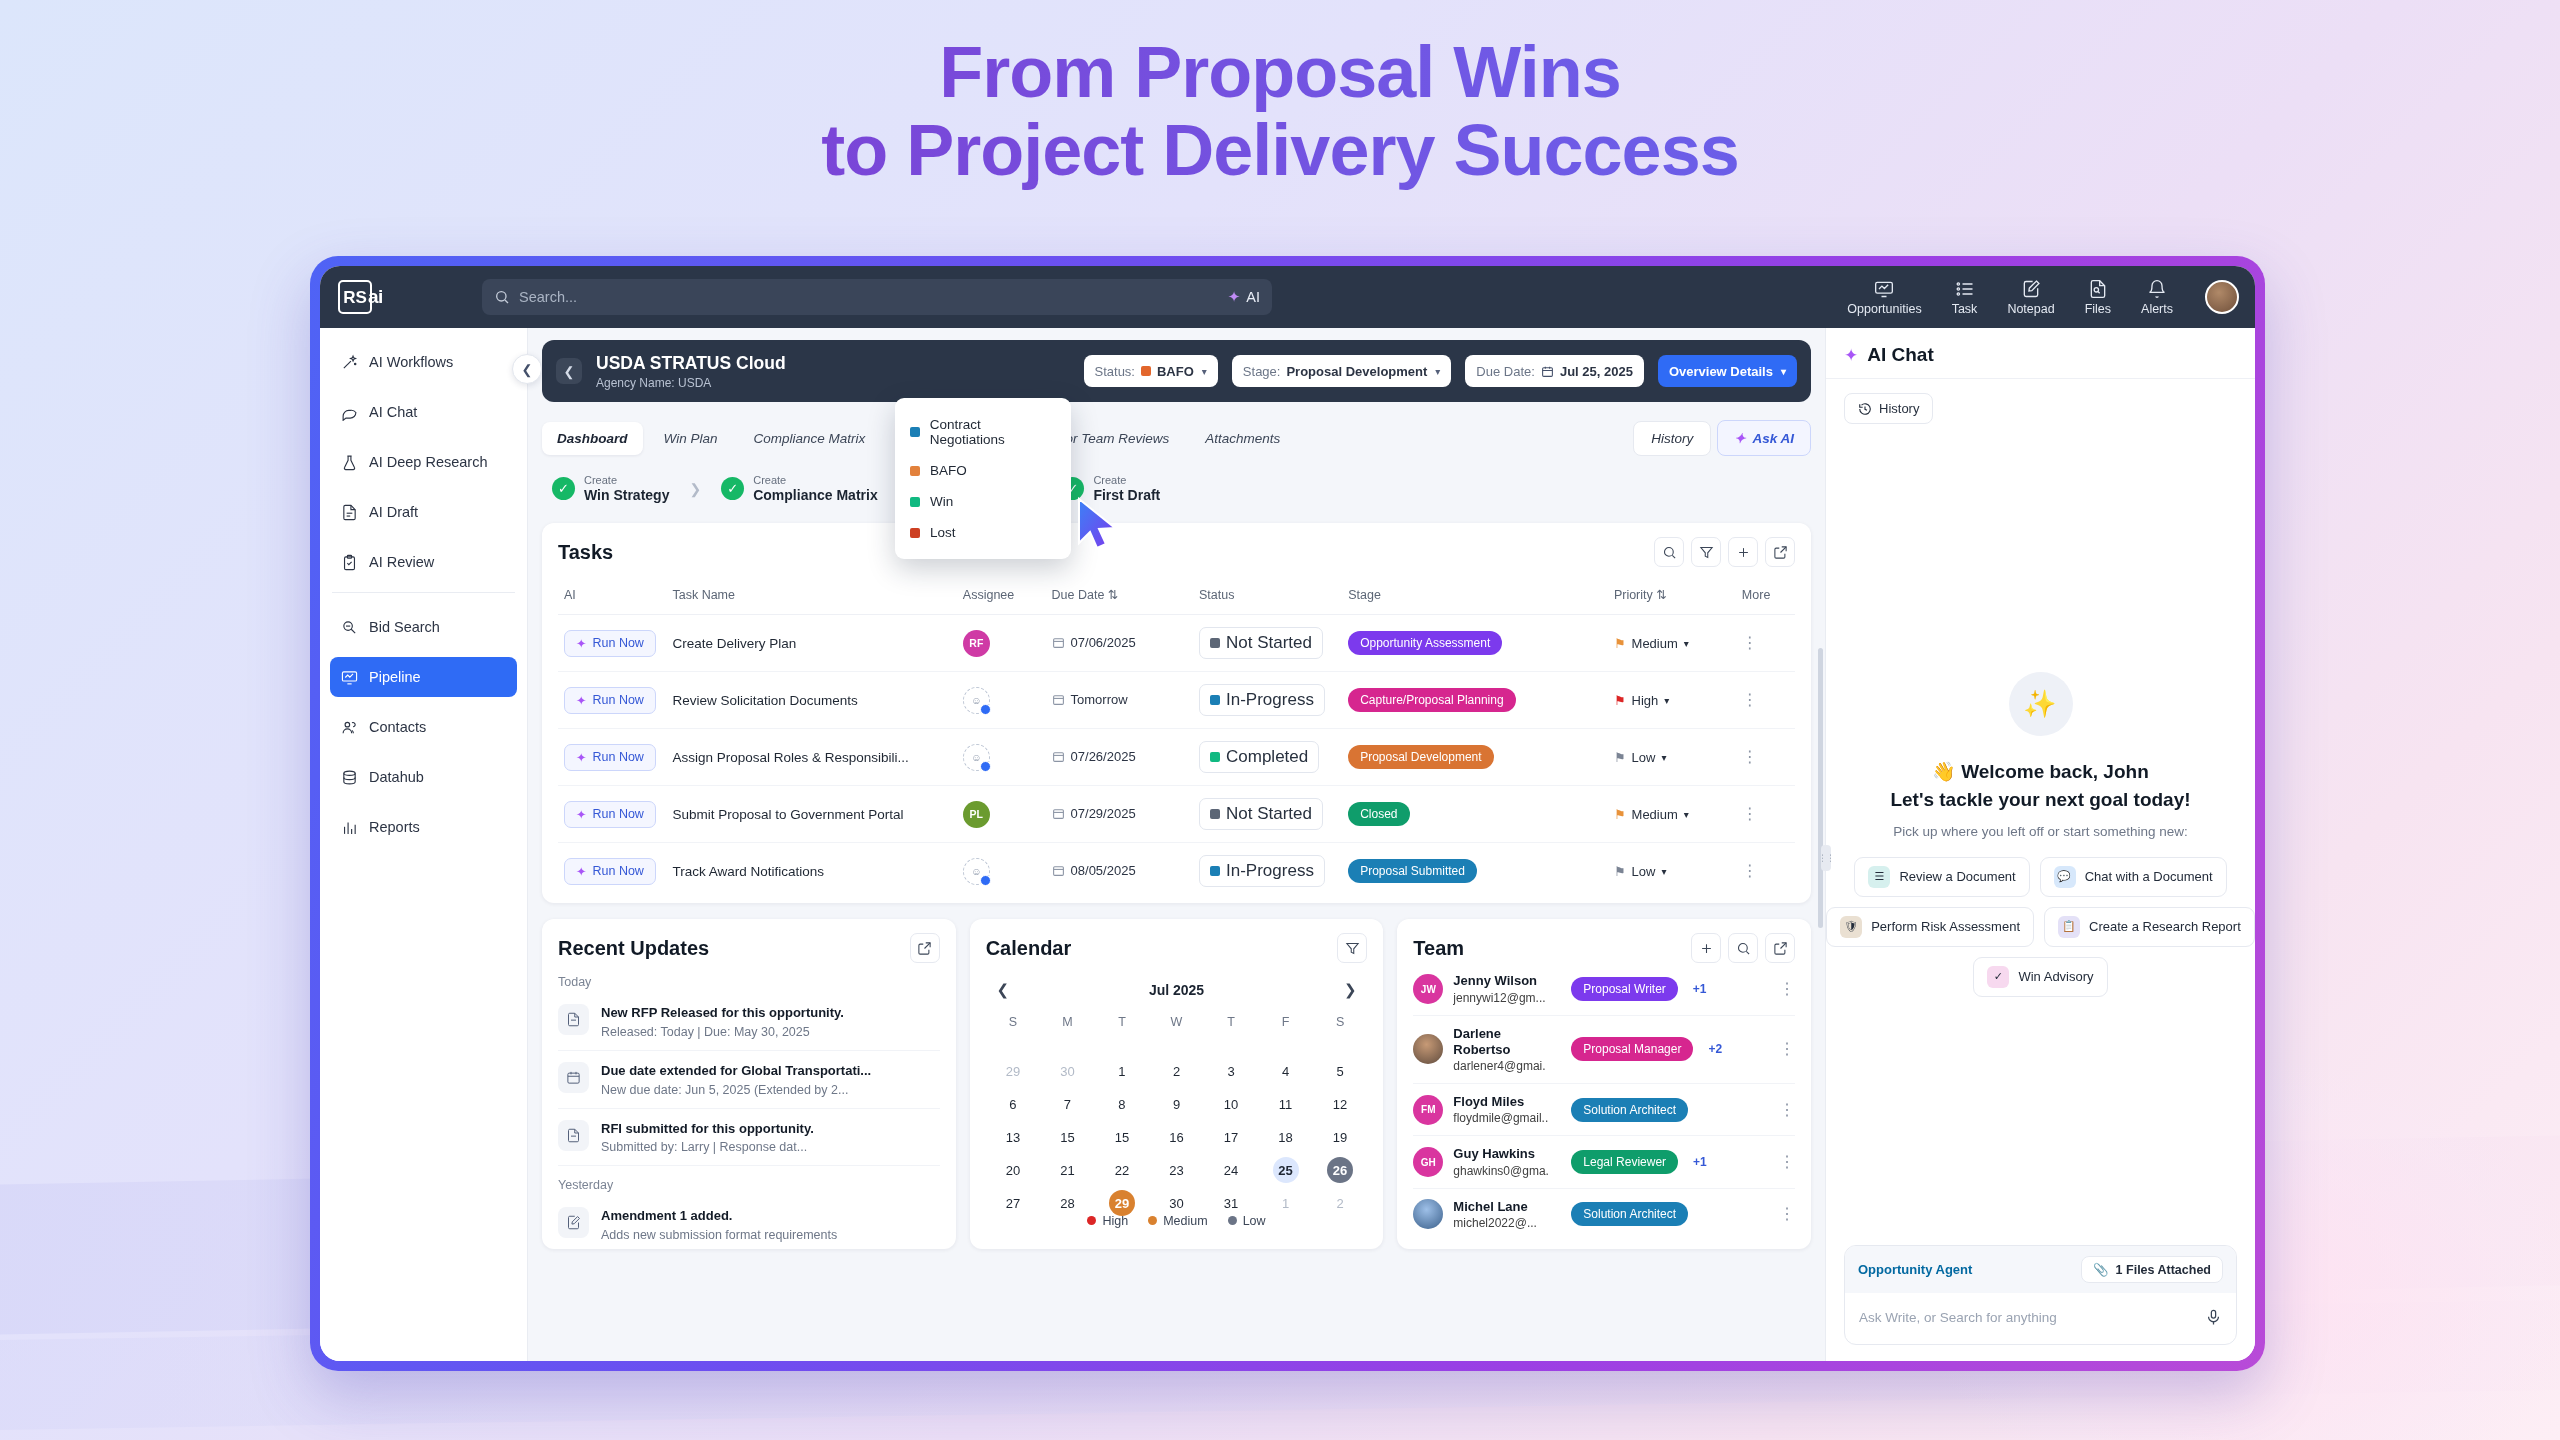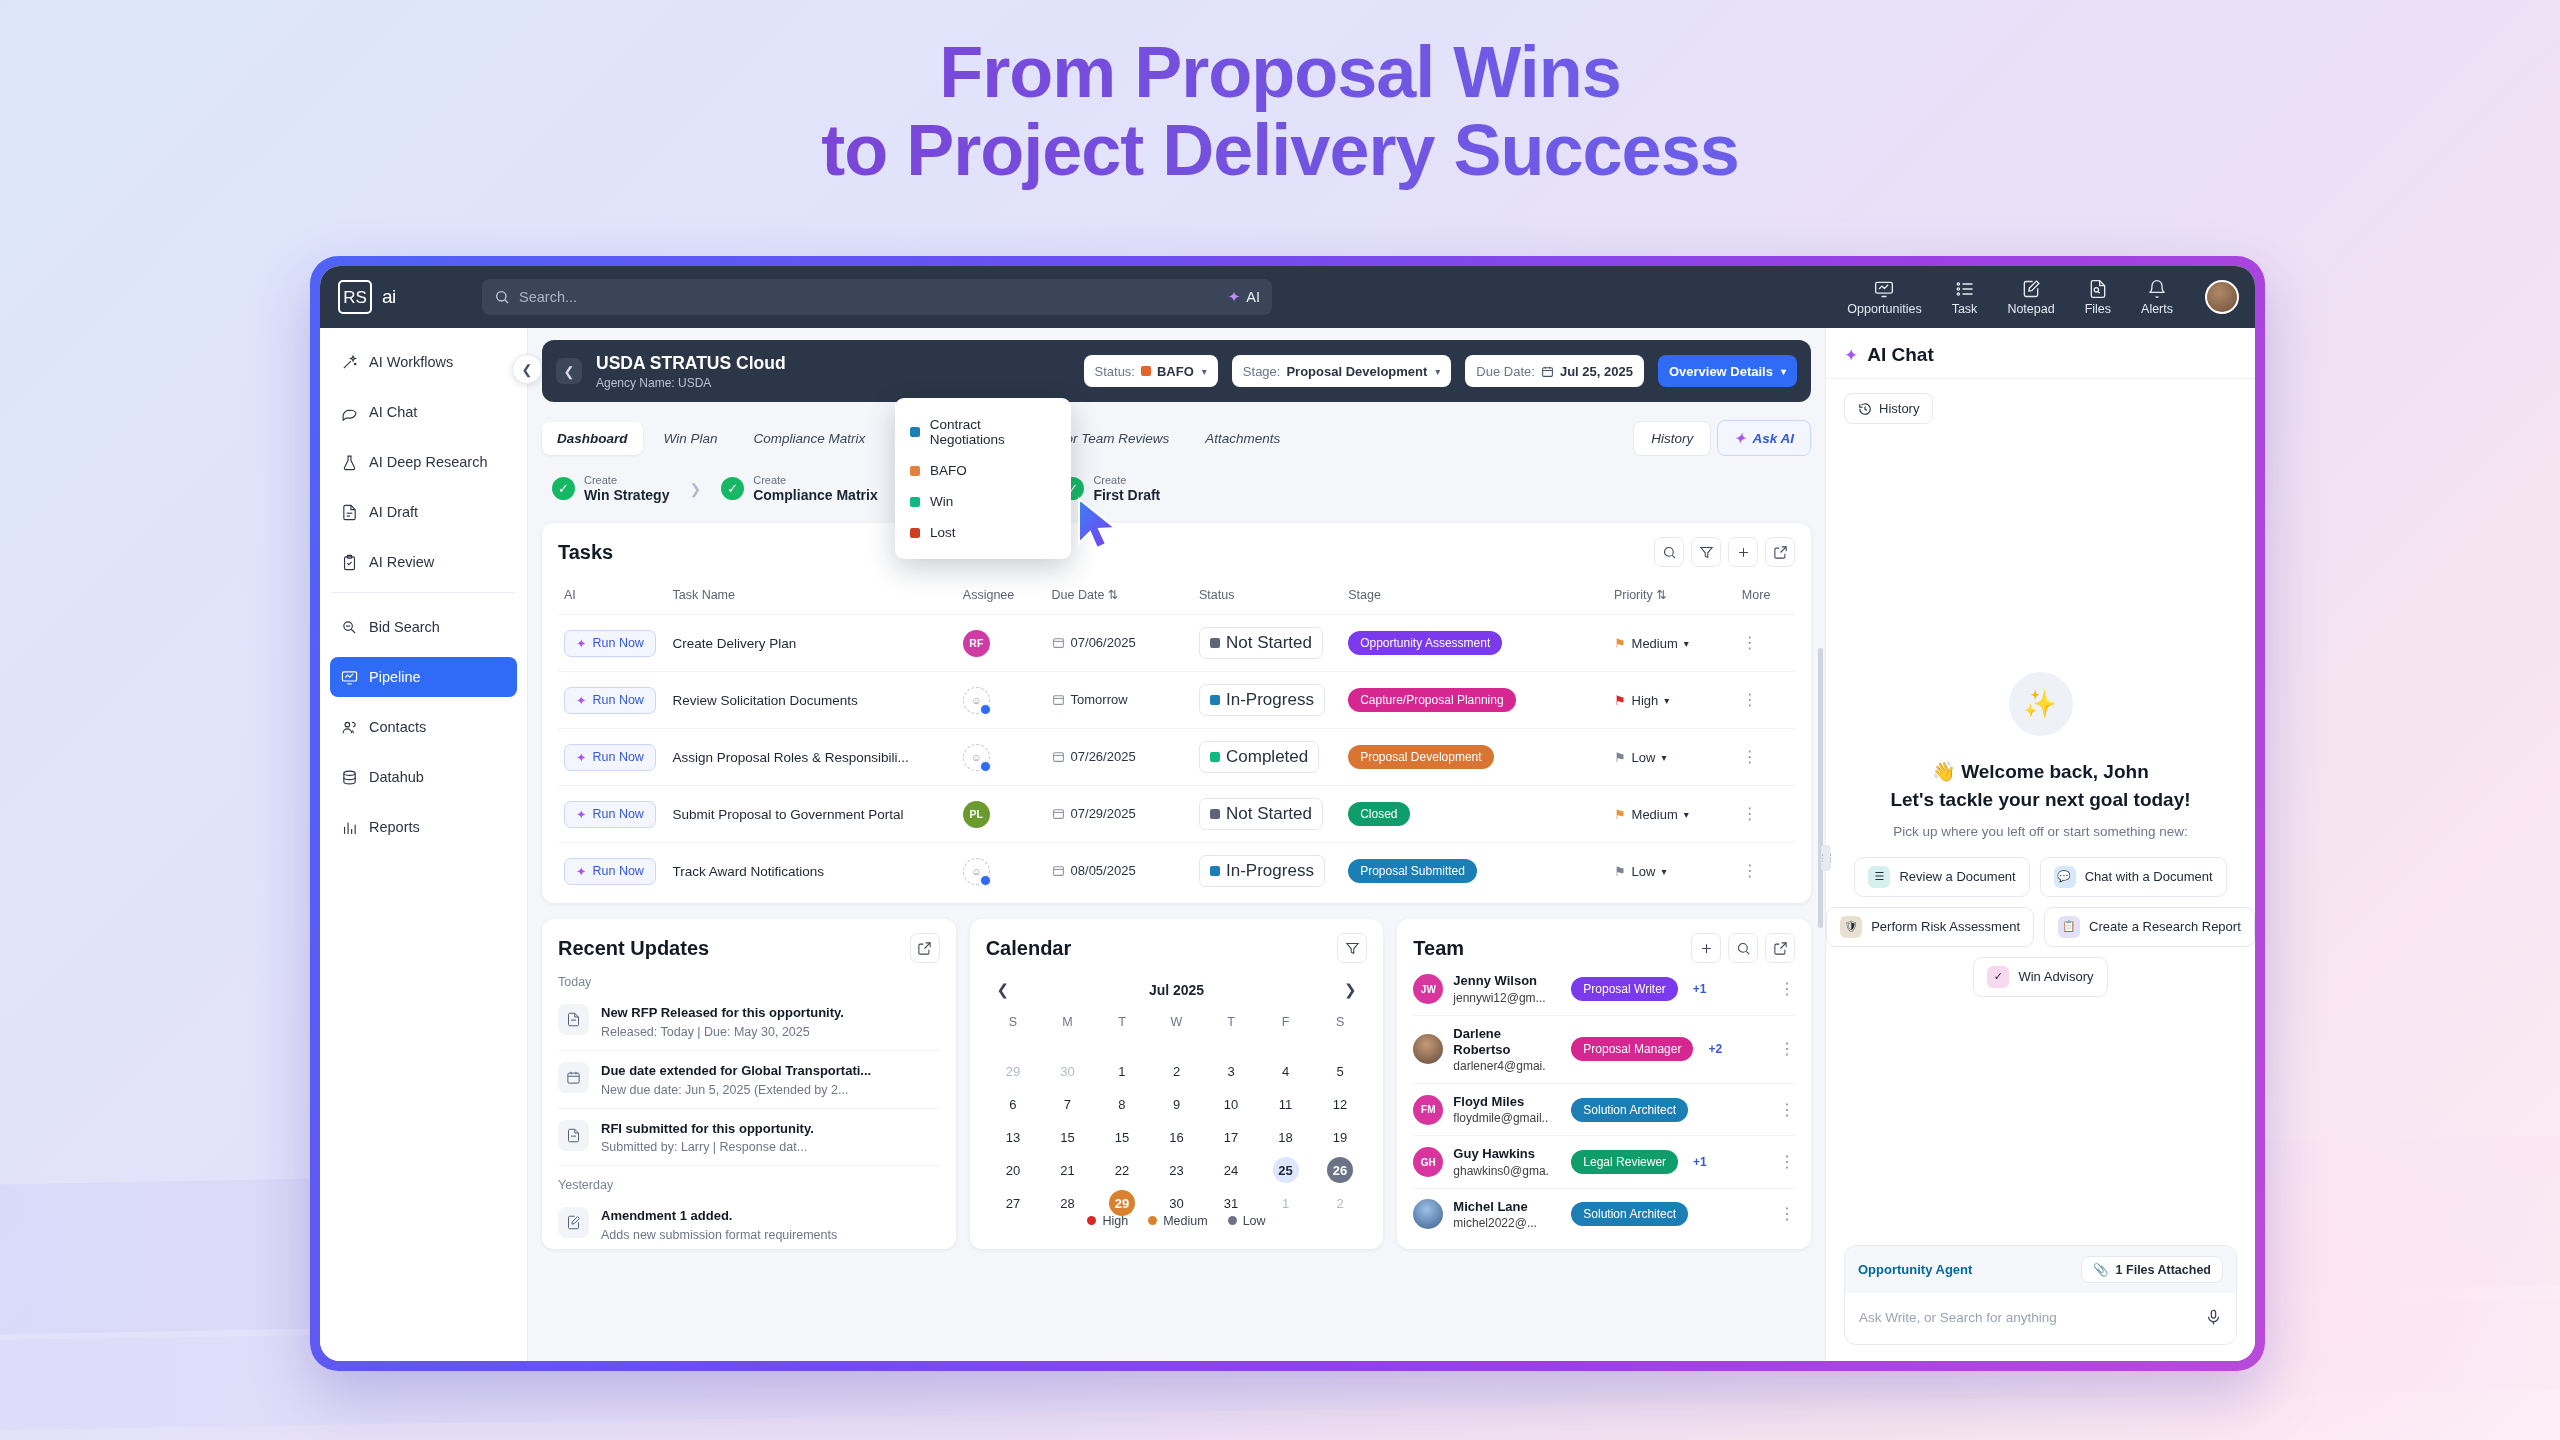--- a/index.html
+++ b/index.html
@@ -42,21 +42,21 @@
   .app {
     width: 100%; height: 100%; background: #fff; border-radius: 20px; overflow: hidden;
     position: relative;
   }
 
   
   .topbar {
     height: 62px; background: #2b3648; display: flex; align-items: center;
     padding: 0 16px 0 18px; gap: 14px;
   }
-  .logo { display: flex; align-items: center; gap: 16px; color: #fff; font-weight: normal; font-size: 22px; width: 130px; }
+  .logo { display: flex; align-items: center; gap: 2px; color: #fff; font-weight: bold; font-size: 22px; width: 130px; }
   .logo .mark {
     width: 34px; height: 34px; border: 2.5px solid #fff; border-radius: 5px;
     display: flex; align-items: center; justify-content: center; font-size: 17px; line-height: 1;
   }
   .logo .wm { font-size: 19px; letter-spacing: -.5px; margin-left: -6px; }
   .searchbox {
     flex: 0 0 auto; width: 790px; height: 36px; background: #3a4559; border-radius: 8px;
     display: flex; align-items: center; padding: 0 12px; gap: 9px; position: relative;
   }
   .searchbox input {

